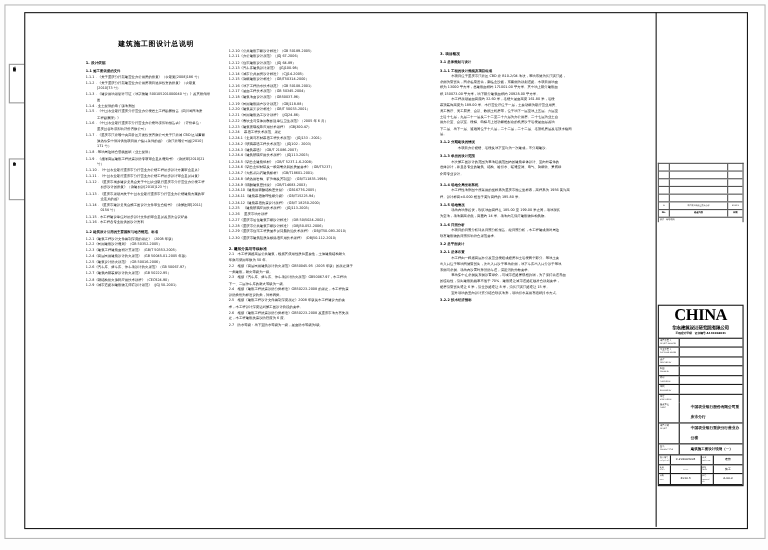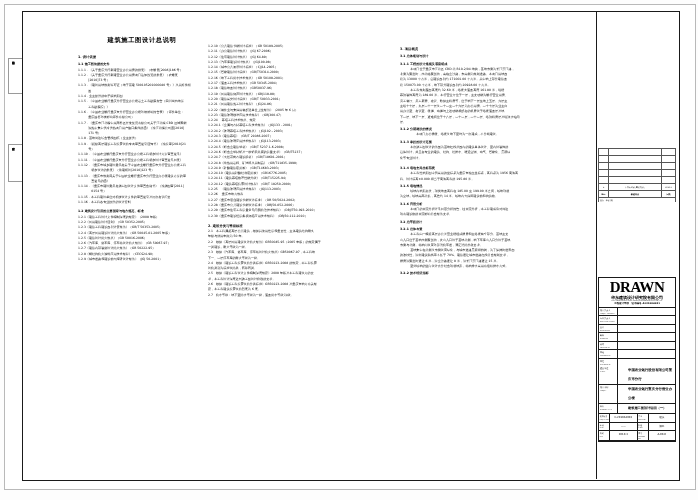--- a/index.html
+++ b/index.html
@@ -343,21 +343,21 @@
           <div class="rev-c2">修改内容</div>
           <div class="rev-c3">日期</div>
         </div>
       </div>
     <div class="rev-note">版次　修改说明</div>
   </div>
 
   <div class="tb">
 
     <div class="tb-logo">
-      <div class="brand">DRAWN</div>
+      <div class="brand">CHINA</div>
       <div class="cn">华东建筑设计研究院有限公司</div>
       <div class="en">EAST CHINA ARCHITECTURAL DESIGN &amp; RESEARCH INSTITUTE CO., LTD.</div>
       <div class="cert">工程设计甲级　证书编号 A131004031</div>
     </div>
 
     <div id="tb-sign-rows">
         <div class="tb-row sign">
           <div class="tb-lab"><span>项目负责人</span><br><span class="l2">PROJECT MANAGER</span></div>
           <div class="tb-val small"></div>
         </div>

